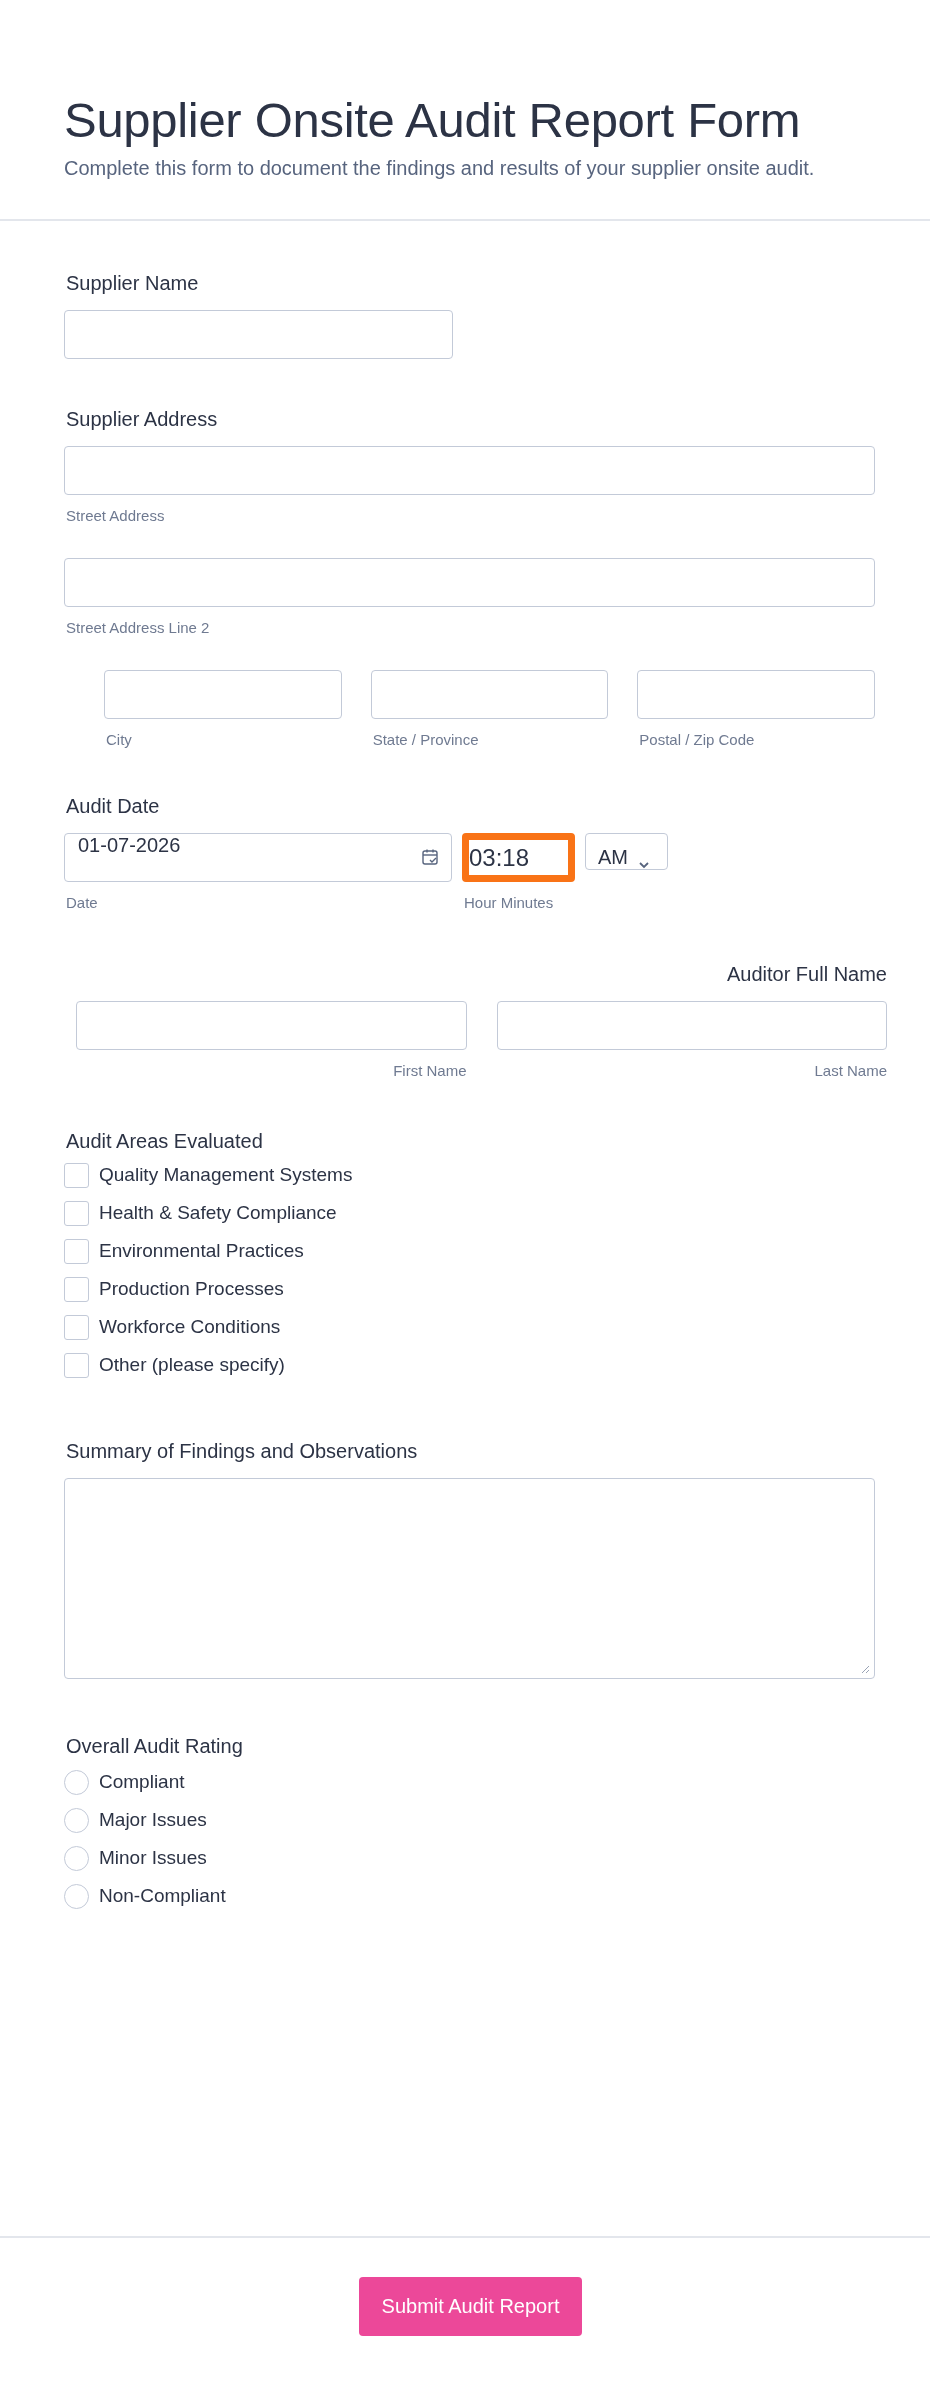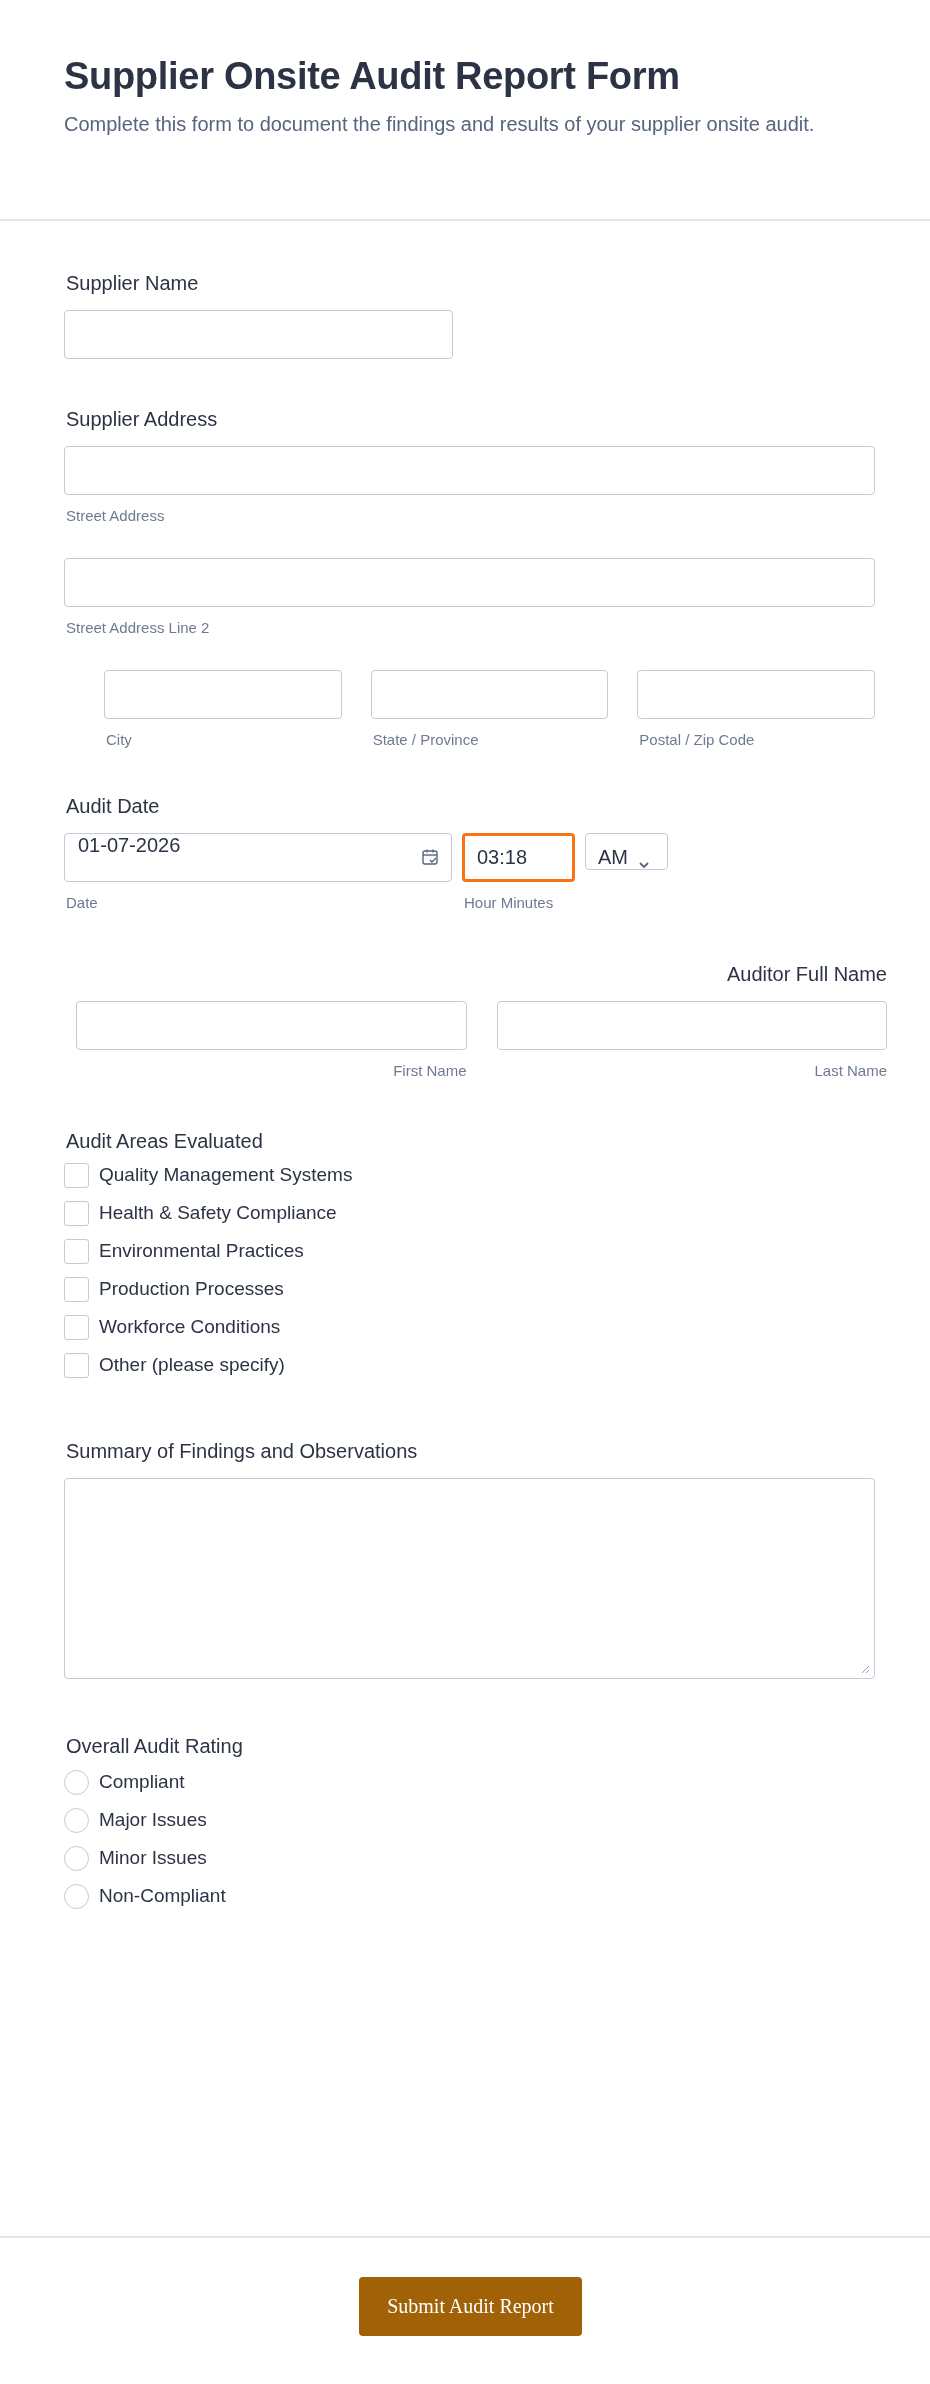--- a/index.html
+++ b/index.html
@@ -1,50 +1,50 @@
 <!DOCTYPE html>
 <html><head>
 <meta charset="utf-8">
 <style>
   * { box-sizing: border-box; margin: 0; padding: 0; }
   html, body { width: 930px; background: #ffffff; }
   body { font-family: "Liberation Sans", "DejaVu Sans", sans-serif; color: #2c3345; }
 
   .header { height: 221px; border-bottom: 2px solid #e3e6ec; padding: 52px 64px 0 64px; }
-  .header h1 { font-size: 38px; font-weight: 700; color: #2c3345; letter-spacing: -0.3px; line-height: 48px; }
+  .header h1 { font-size: 49px; font-weight: 400; color: #2c3345; letter-spacing: -0.3px; line-height: 48px; margin-top: 44px; }
   .header p { margin-top: 8px; font-size: 20px; line-height: 32px; color: #57647e; width: 780px; }
 
   .form { padding: 0 55px 0 64px; position: relative; }
   .field-label { font-size: 20px; color: #2c3345; padding-left: 2px; line-height: 24px; }
   .sublabel { font-size: 15px; color: #6f7a91; padding-left: 2px; margin-top: 12px; line-height: 18px; }
 
   .input { display: block; height: 49px; border: 1px solid #c3cad8; border-radius: 4px; background: #fff; width: 100%; }
   .abs { position: absolute; }
 
   .row3 { display: flex; gap: 29px; margin-left: 40px; }
   .row3 > div { flex: 1; }
   .row2 { display: flex; gap: 30px; }
   .row2 > div { flex: 1; }
 
   .date-input { position: relative; height: 49px; border: 1px solid #c3cad8; border-radius: 4px; width: 388px; display: flex; align-items: flex-start; padding-left: 13px; font-size: 20px; color: #2c3345; }
   .cal-icon { position: absolute; right: 12px; top: 14px; width: 18px; height: 18px; }
-  .time-input { height: 49px; border: 3px solid #f97316; border-radius: 4px; width: 113px; display: flex; align-items: center; padding-left: 12px; font-size: 20px; color: #2c3345; }
+  .time-input { height: 49px; border: 7px solid #f97316; border-radius: 4px; width: 113px; display: flex; align-items: center; font-size: 24px; color: #2c3345; }
   .ampm { height: 37px; border: 1px solid #c3cad8; border-radius: 4px; width: 83px; display: flex; align-items: flex-end; padding-left: 12px; font-size: 20px; color: #2c3345; gap: 10px; }
   .chev { width: 12px; height: 8px; }
 
   .opt { display: flex; align-items: center; height: 38px; }
   .cbox { width: 25px; height: 25px; border: 1px solid #c3cad8; border-radius: 3px; margin-right: 10px; background: #fff; }
   .radio { width: 25px; height: 25px; border: 1px solid #c3cad8; border-radius: 50%; margin-right: 10px; background: #fff; }
   .opt-label { font-size: 19px; color: #2c3345; }
 
   .textarea { position: relative; border: 1px solid #c3cad8; border-radius: 4px; height: 201px; width: 100%; }
   .grip { position: absolute; right: 4px; bottom: 4px; width: 9px; height: 9px; }
 
   .footer { position: absolute; top: 2236px; left: 0; width: 930px; border-top: 2px solid #e3e6ec; height: 148px; }
-  .submit { position: absolute; left: 359px; top: 39px; width: 223px; height: 59px; background: #a16207; border: none; border-radius: 4px; color: #fff; font-size: 20px; font-family: Liberation Serif, serif; }
+  .submit { position: absolute; left: 359px; top: 39px; width: 223px; height: 59px; background: #ec4899; border: none; border-radius: 4px; color: #fff; font-size: 20px; font-family: Liberation Sans, sans-serif; }
 </style>
 </head>
 <body>
 
 <div class="header">
   <h1>Supplier Onsite Audit Report Form</h1>
   <p>Complete this form to document the findings and results of your supplier onsite audit.</p>
 </div>
 
 <div class="form" style="height:2013px;">

